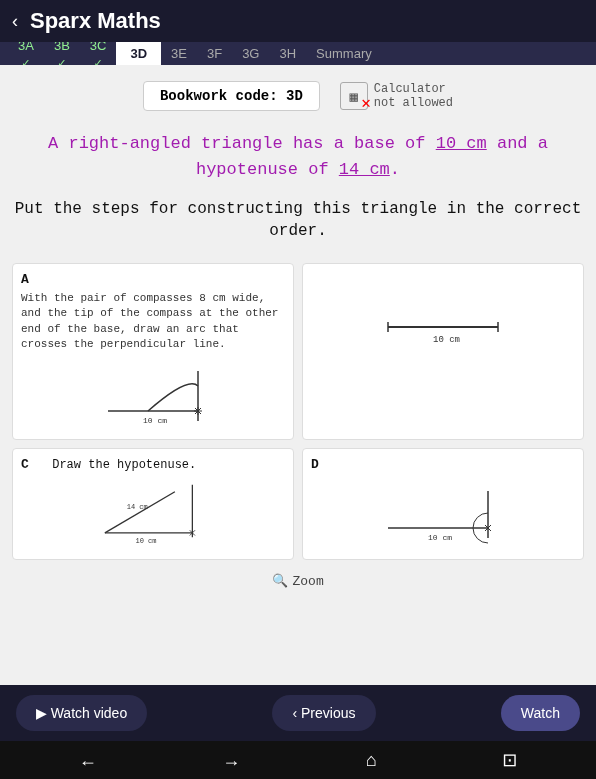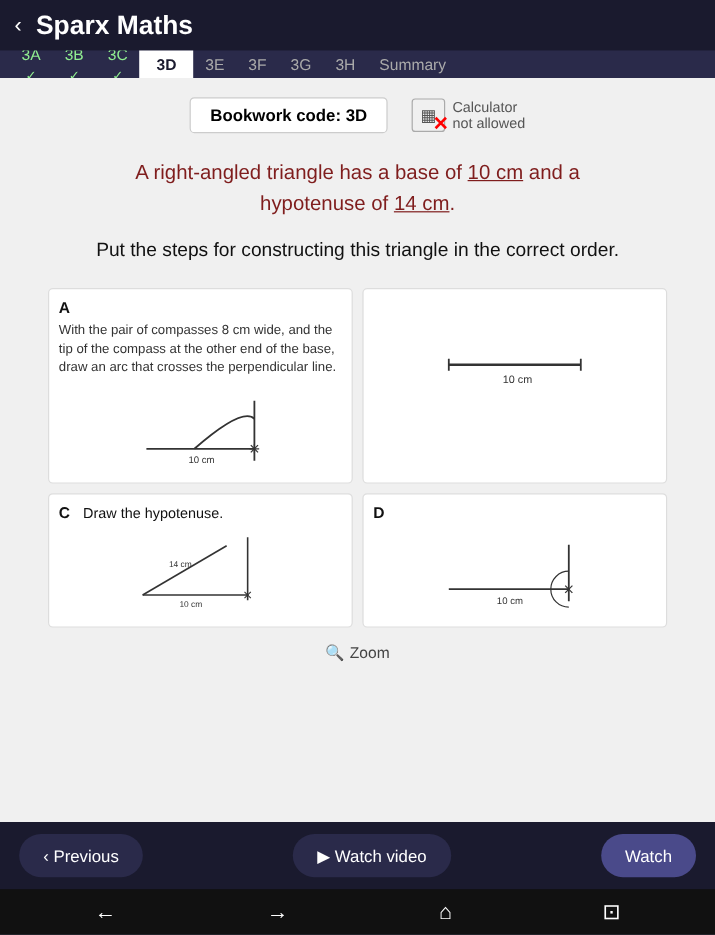--- a/index.html
+++ b/index.html
@@ -77,22 +77,23 @@
     }
     .tab-summary {
       color: #aaa;
       font-size: 13px;
       padding: 8px 10px;
     }
 
     .main-content {
       background: #f0f0f0;
       flex: 1;
-      padding: 16px 40px;
+      padding: 16px 12px;
       min-height: 620px;
+      font-family: Liberation Mono, monospace;
     }
 
     .bookwork-bar {
       display: flex;
       justify-content: center;
       align-items: center;
       gap: 20px;
       margin-bottom: 20px;
     }
     .bookwork-code {
@@ -129,21 +130,21 @@
       position: absolute;
       bottom: -4px;
       right: -4px;
     }
 
     .question-text {
       text-align: center;
       font-size: 17px;
       margin-bottom: 16px;
       line-height: 1.5;
-      color: #7f1d1d;
+      color: #a21caf;
     }
 
     .instruction-text {
       text-align: center;
       font-size: 16px;
       margin-bottom: 20px;
       color: #111;
       line-height: 1.4;
     }
 
@@ -387,22 +388,22 @@
     <div class="zoom-link">
       <a href="#">
         <span>🔍</span>
         <span>Zoom</span>
       </a>
     </div>
 
   </div>
 
   <div class="bottom-nav">
+    <button class="nav-btn watch-btn">▶  Watch video</button>
     <button class="nav-btn">‹ Previous</button>
-    <button class="nav-btn watch-btn">▶  Watch video</button>
     <button class="nav-btn answer-btn">Watch</button>
   </div>
 
   <div class="device-nav">
     <span>←</span>
     <span>→</span>
     <span>⌂</span>
     <span>⊡</span>
   </div>
 </div>

